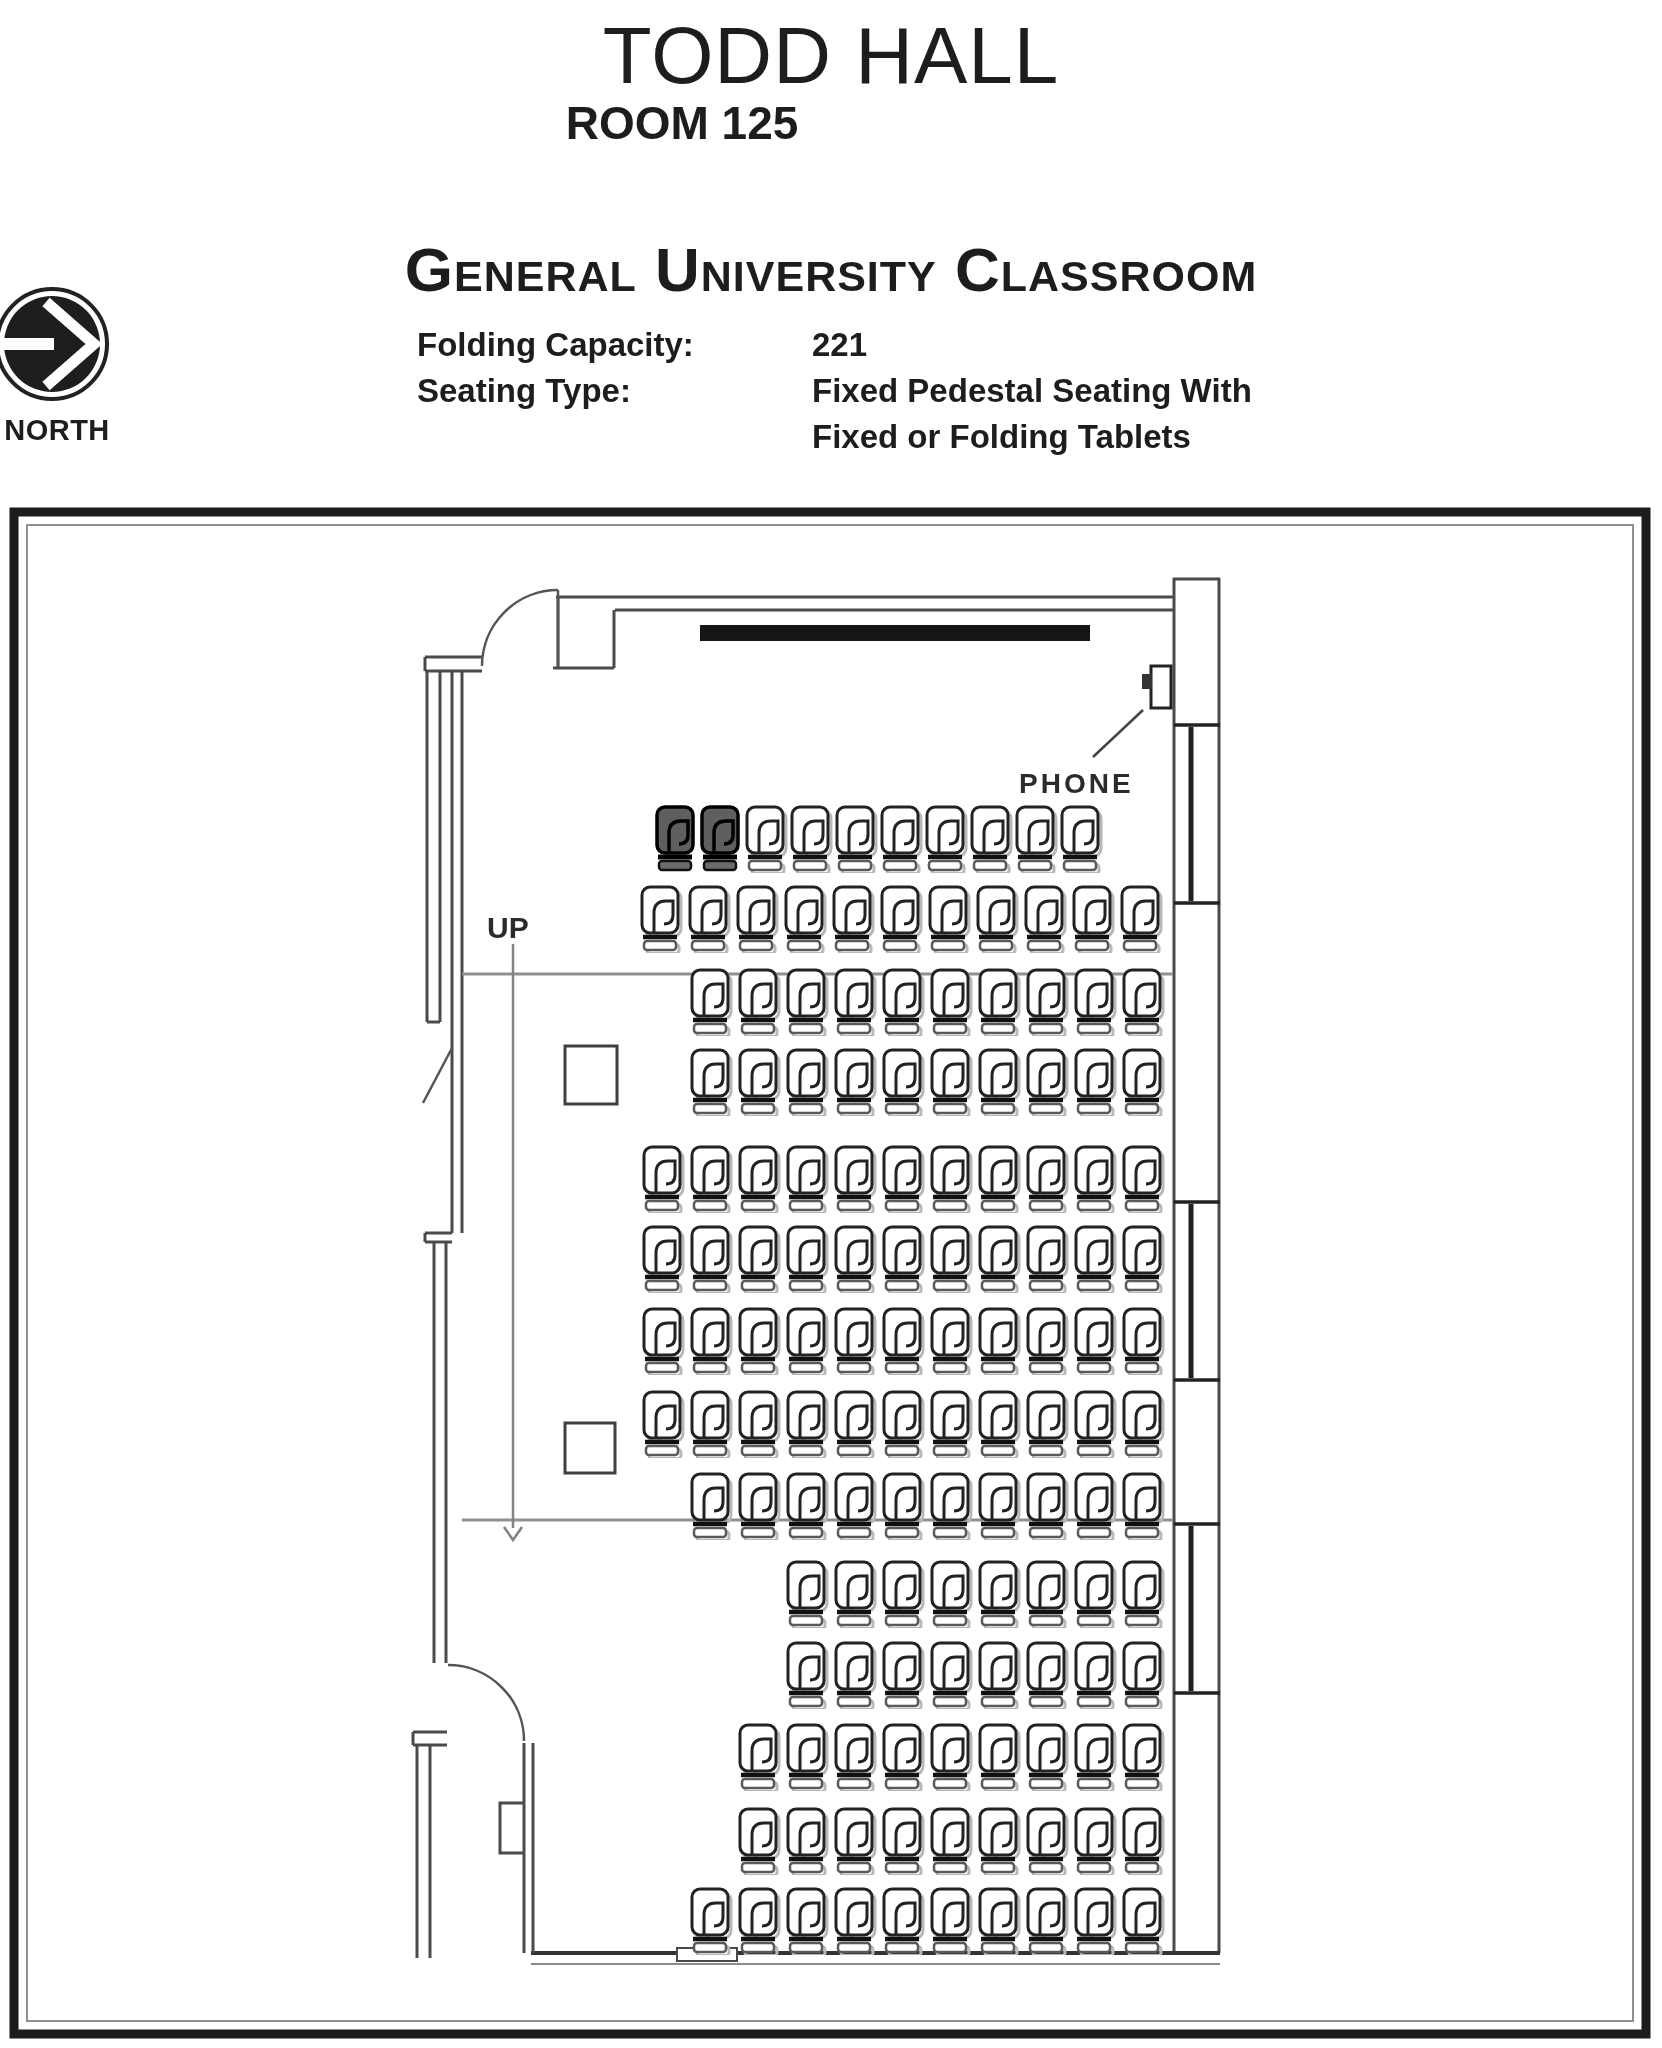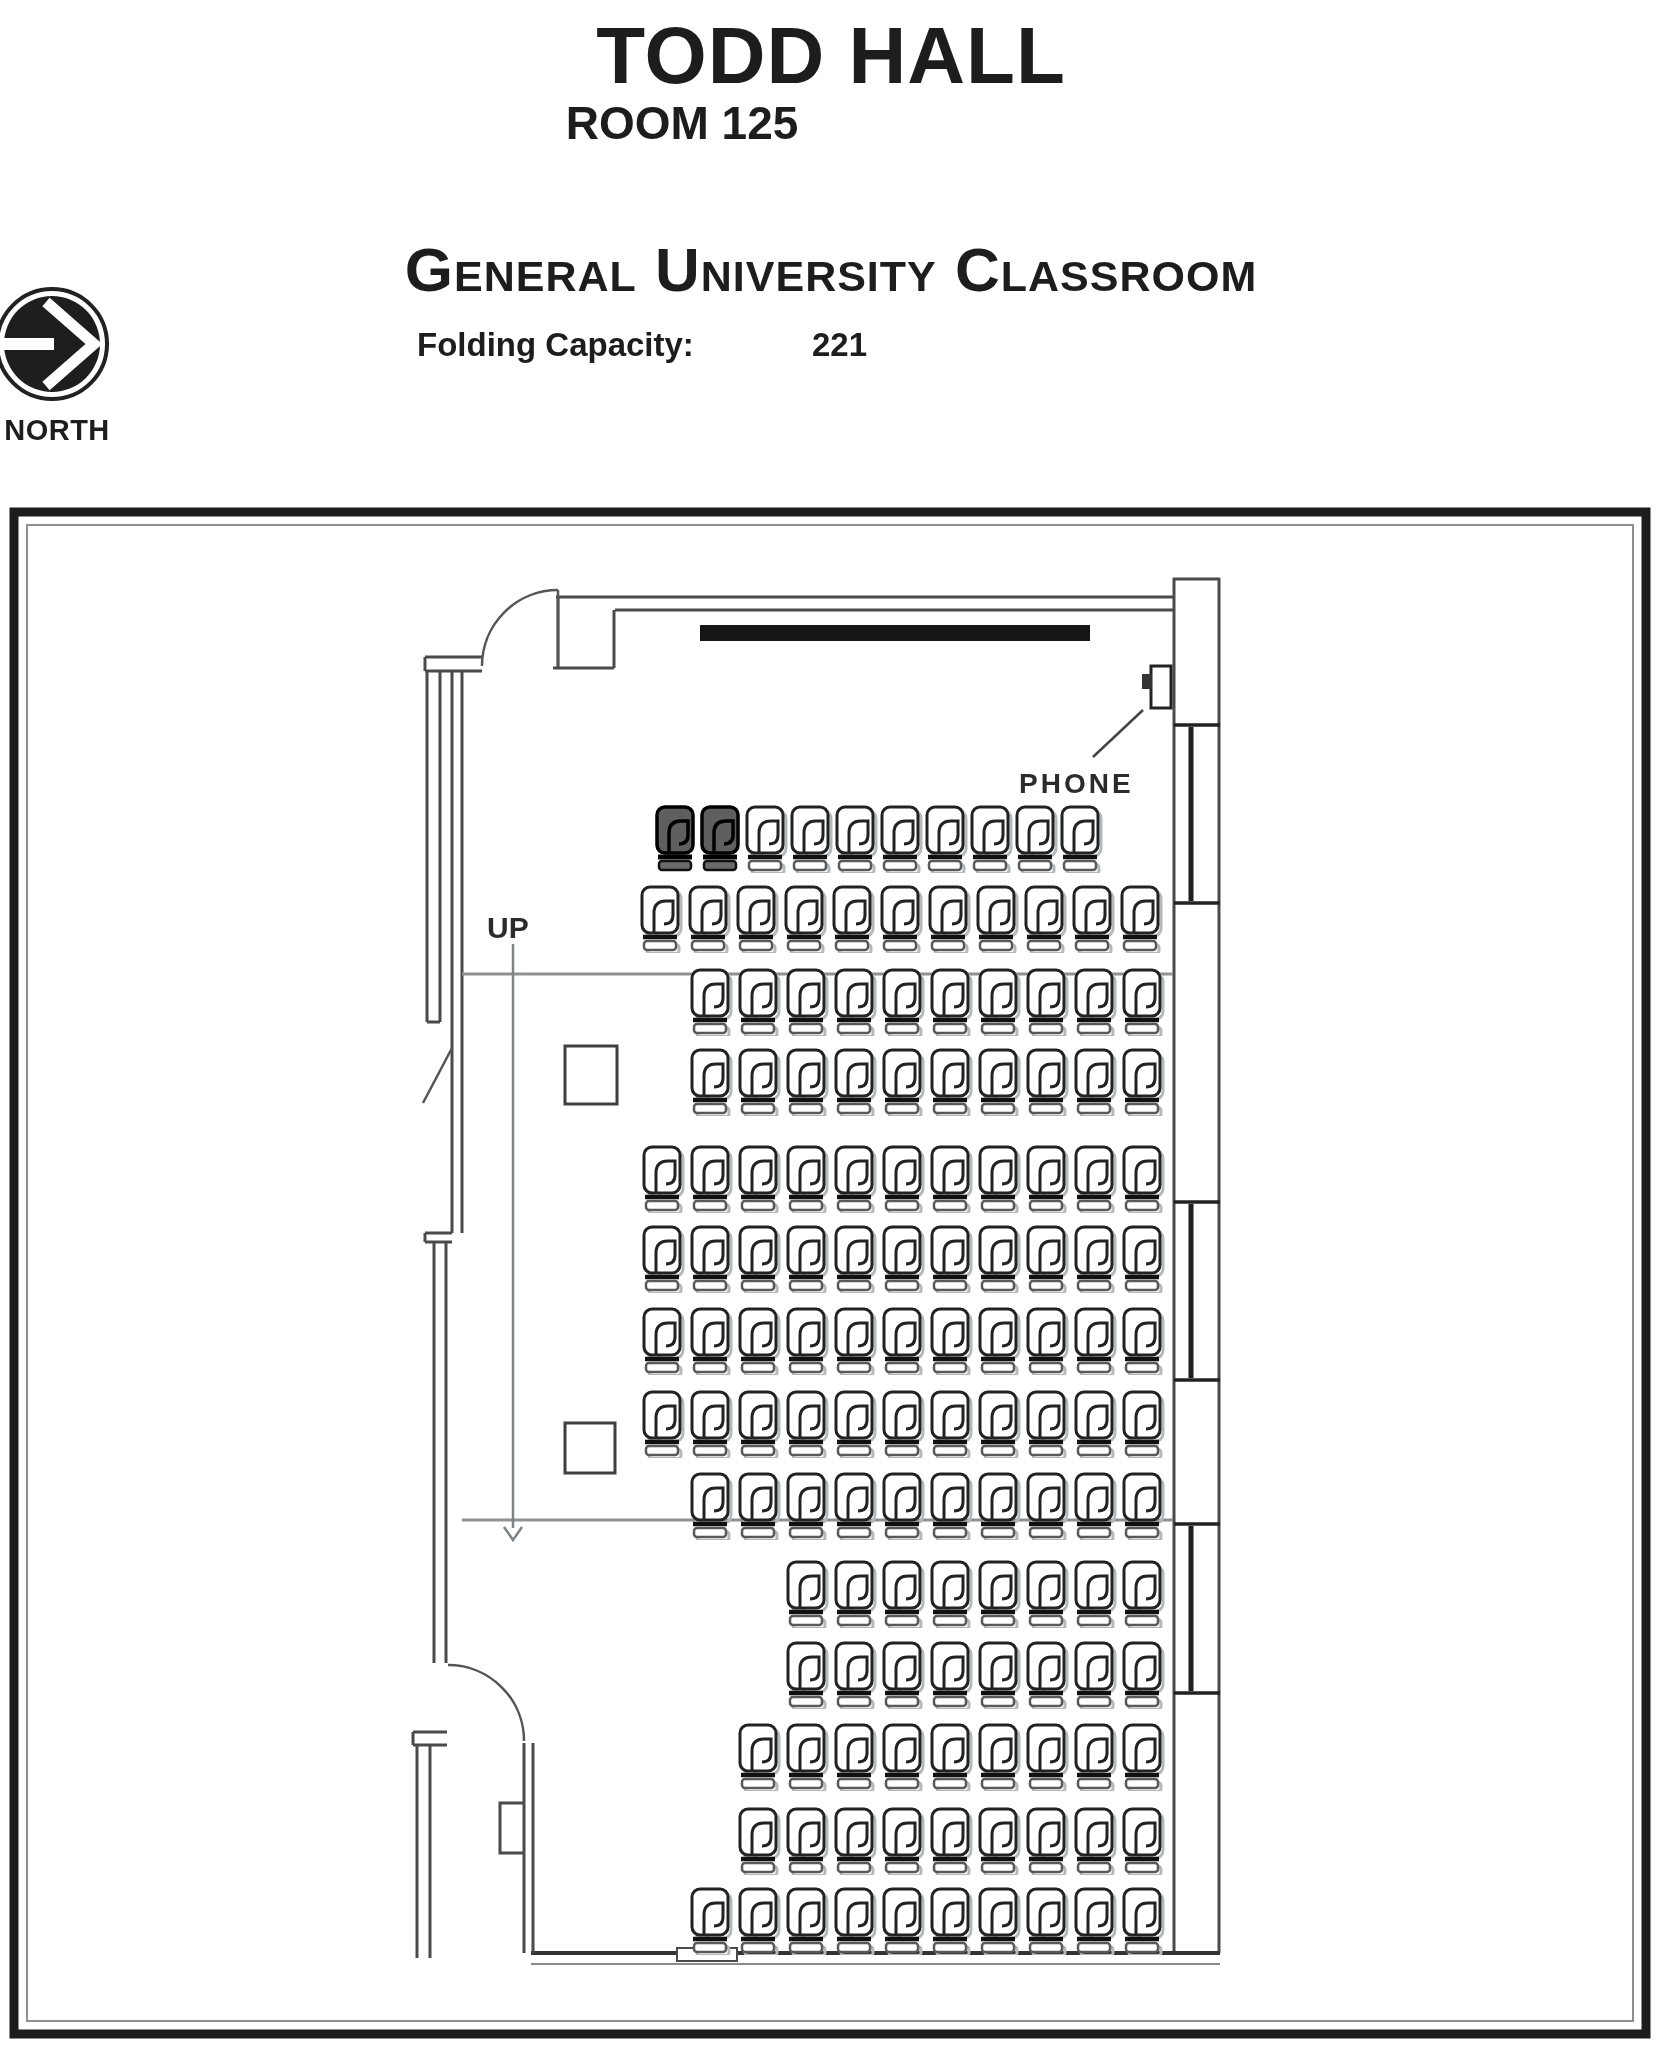--- a/index.html
+++ b/index.html
@@ -1,20 +1,20 @@
 <!DOCTYPE html>
 <html><head>
 <meta charset="utf-8">
 <style>
   html,body{margin:0;padding:0;background:#ffffff;}
   body{width:1662px;height:2048px;position:relative;overflow:hidden;
        font-family:"Liberation Sans", sans-serif;color:#1d1d1d;}
   .abs{position:absolute;}
   .title1{top:10px;left:0;width:1662px;text-align:center;
-          font-size:80px;font-weight:700;letter-spacing:1px;}
+          font-size:80px;font-weight:400;letter-spacing:1px;}
   .title2{top:96px;left:0;width:1364px;text-align:center;
           font-size:46px;font-weight:700;}
   .subtitle{top:234px;left:0;width:1662px;text-align:center;
             font-size:62px;font-weight:700;font-variant:small-caps;letter-spacing:1px;}
   .specs{top:322px;left:417px;font-size:33px;font-weight:700;line-height:46px;}
   .specs .row{display:flex;}
   .specs .lbl{width:395px;}
   .specs .val{white-space:pre-line;}
   .north{top:286px;left:-6px;width:126px;text-align:center;}
   .north .nlabel{font-size:29px;font-weight:700;margin-top:2px;letter-spacing:0.5px;}
@@ -25,20 +25,25 @@
 <body>
 
 <div class="abs title1">TODD HALL</div>
 <div class="abs title2">ROOM 125</div>
 <div class="abs subtitle">General University Classroom</div>
 
 <div class="abs specs">
   <div class="row">
     <div class="lbl">Folding Capacity:</div>
     <div class="val">221</div>
+  </div>
+  <div class="row">
+    <div class="lbl">Seating Type:</div>
+    <div class="val">Fixed Pedestal Seating With
+Fixed or Folding Tablets</div>
   </div>
 </div>
 
 <div class="abs north">
   <svg width="126" height="122" viewBox="0 0 126 122">
     <circle cx="58" cy="58" r="55" fill="none" stroke="#222" stroke-width="4"></circle>
     <circle cx="58" cy="58" r="48" fill="#1e1e1e"></circle>
     <rect x="8" y="52" width="52" height="12" fill="#ffffff"></rect>
     <path d="M52 16 L100 58 L52 100" fill="none" stroke="#ffffff" stroke-width="11"></path>
   </svg>

